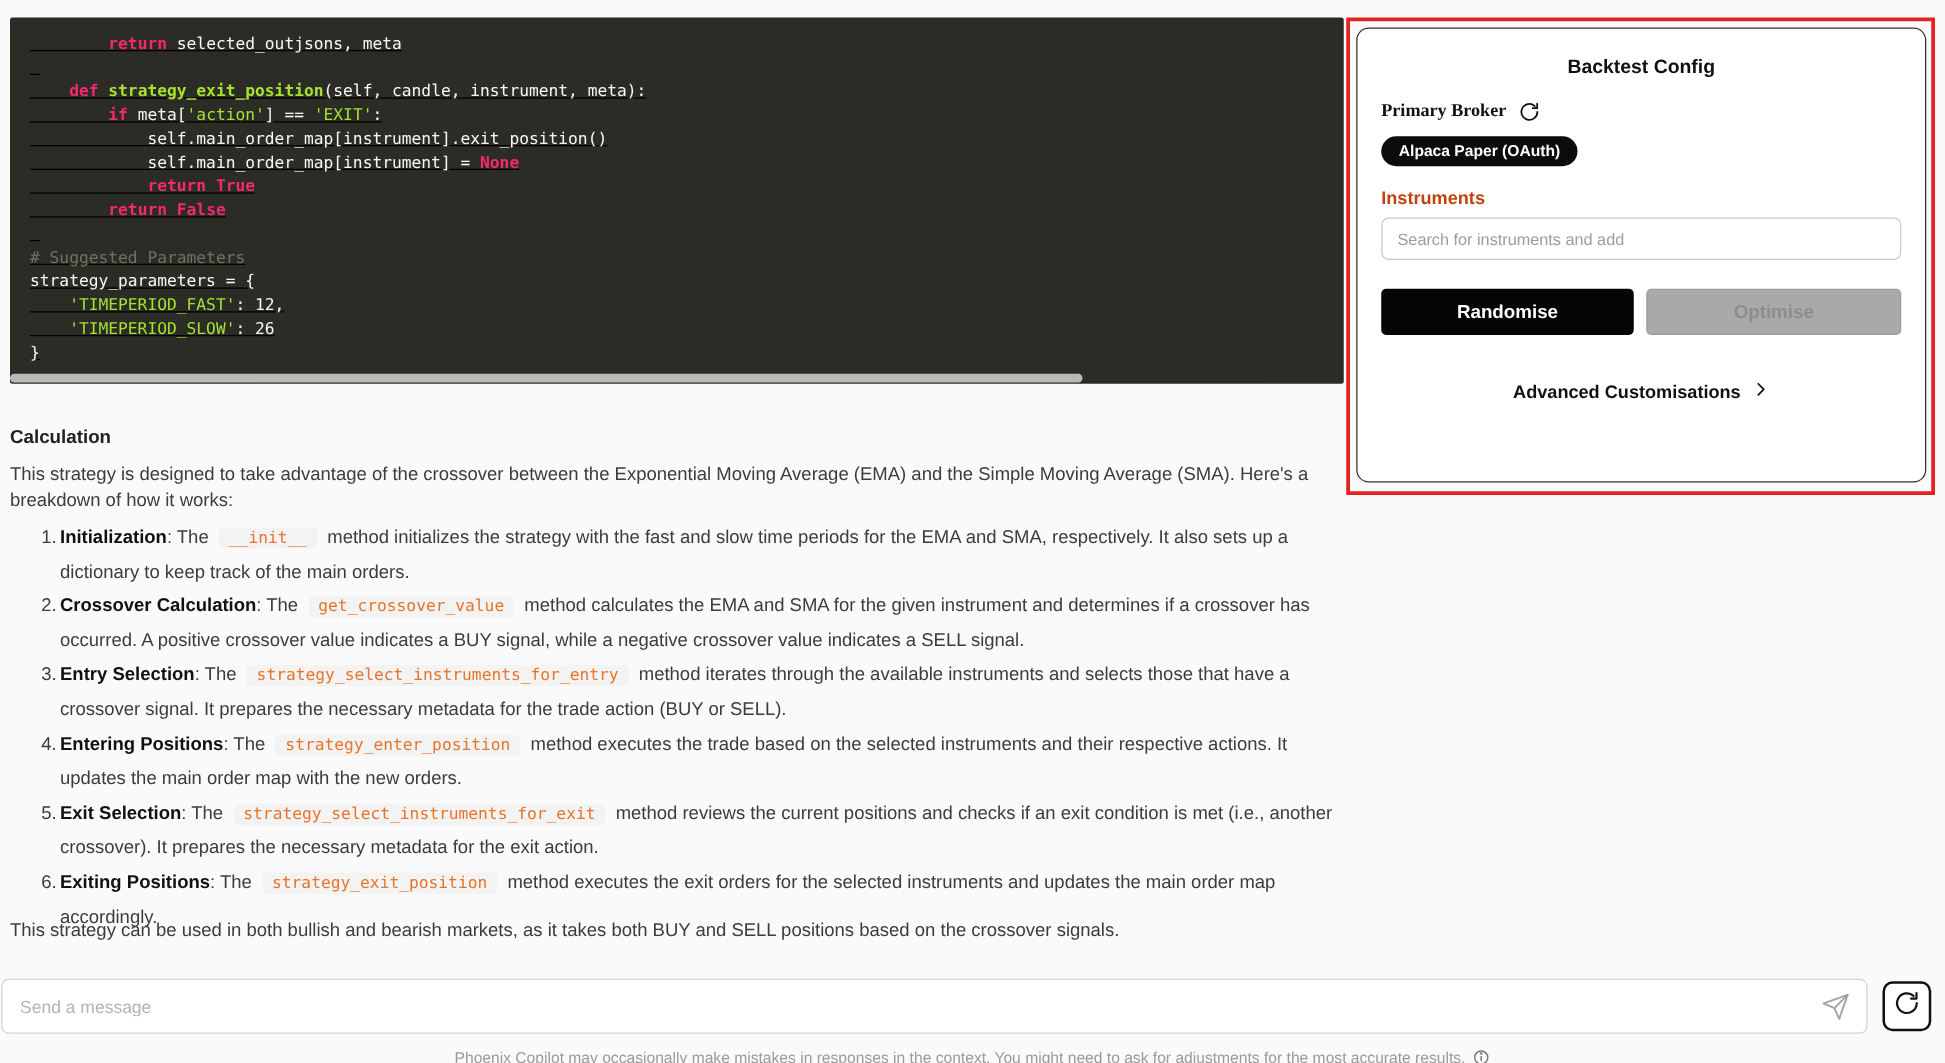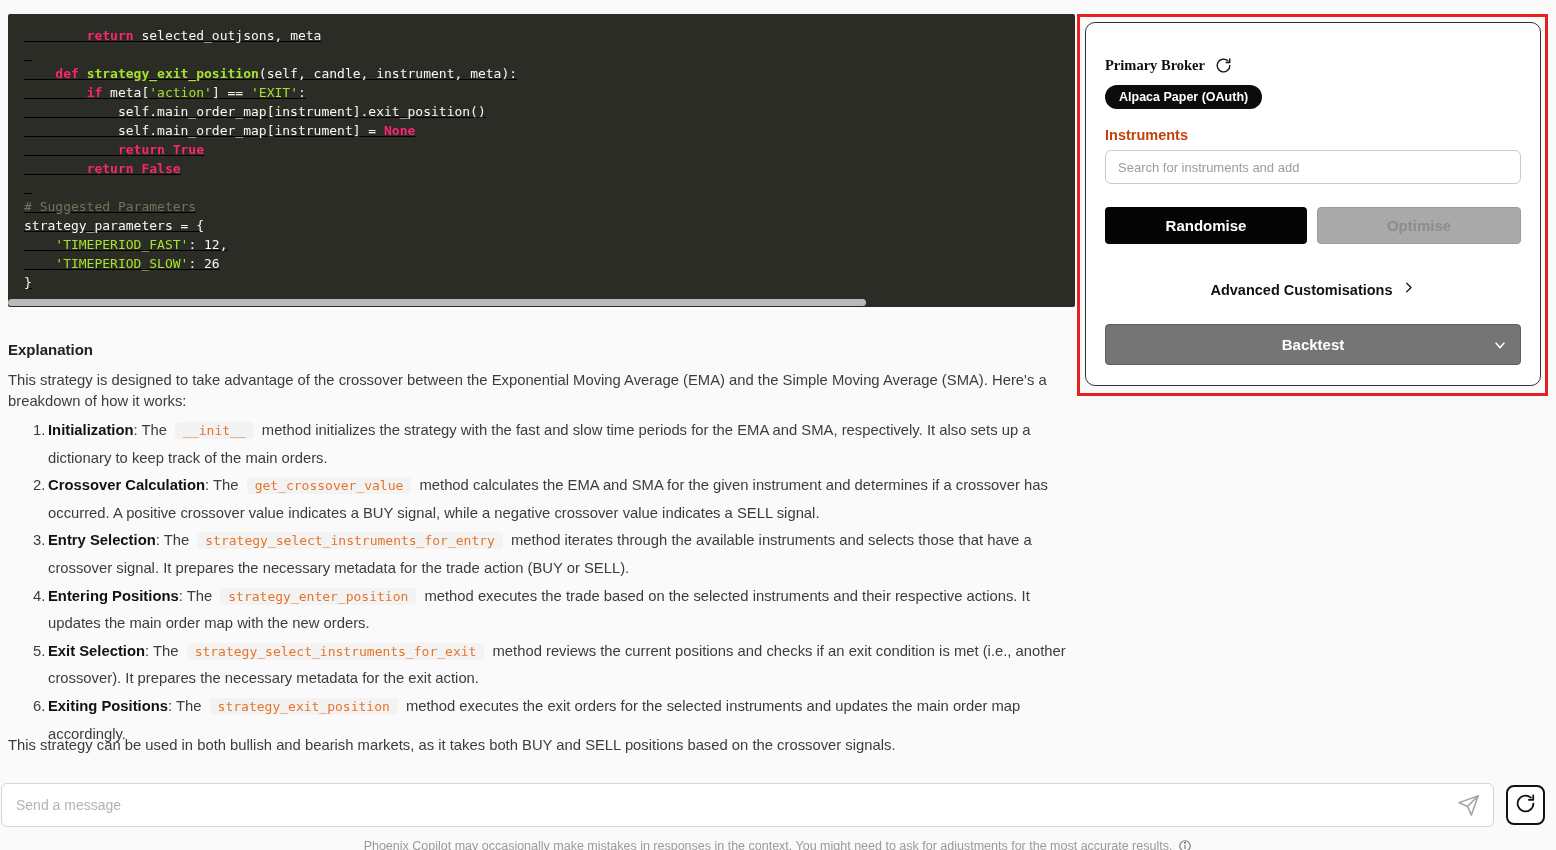--- a/index.html
+++ b/index.html
@@ -90,20 +90,21 @@
       <div class="code-line"><span class="tok-p">    </span><span class="tok-s">'TIMEPERIOD_SLOW'</span><span class="tok-p">: 26</span></div>
       <div class="code-line"><span class="tok-p">}</span></div>
     </div>
   <div class="code-scrollbar">
     <div class="code-scrollbar-thumb"></div>
   </div>
 </div>
 
 <div class="annotation-box"></div>
 <div class="config-card">
+  <div class="config-title">Backtest Config</div>
 
   <div class="broker-row">
     <span class="broker-label">Primary Broker</span>
     <span class="icon-btn">
       <svg width="17" height="17" viewBox="0 0 24 24" fill="none" stroke="#111" stroke-width="2" stroke-linecap="round" stroke-linejoin="round">
         <path d="M21 12a9 9 0 1 1-2.9-6.6"></path>
         <path d="M20.8 2.8v5h-5"></path>
       </svg>
     </span>
   </div>
@@ -120,31 +121,23 @@
 
   <div class="advanced-row">
     <span class="advanced-label">Advanced Customisations</span>
     <span>
       <svg width="15" height="15" viewBox="0 0 24 24" fill="none" stroke="#111" stroke-width="2.2" stroke-linecap="round" stroke-linejoin="round">
         <polyline points="9 5 16 12 9 19"></polyline>
       </svg>
     </span>
   </div>
 
-  <button class="btn-backtest">
-    <span>Backtest</span>
-    <span class="chev">
-      <svg width="16" height="16" viewBox="0 0 24 24" fill="none" stroke="#fff" stroke-width="2.2" stroke-linecap="round" stroke-linejoin="round">
-        <polyline points="6 9 12 16 18 9"></polyline>
-      </svg>
-    </span>
-  </button>
 </div>
 
-<div class="explanation-heading">Explanation</div>
+<div class="explanation-heading">Calculation</div>
 <div class="intro">This strategy is designed to take advantage of the crossover between the Exponential Moving Average (EMA) and the Simple Moving Average (SMA). Here's a breakdown of how it works:</div>
 <ol class="explain-list" id="explain-list">
     <li><span class="li-num">1.</span><b>Initialization</b>: The <span class="chip">__init__</span> method initializes the strategy with the fast and slow time periods for the EMA and SMA, respectively. It also sets up a dictionary to keep track of the main orders.</li>
     <li><span class="li-num">2.</span><b>Crossover Calculation</b>: The <span class="chip">get_crossover_value</span> method calculates the EMA and SMA for the given instrument and determines if a crossover has occurred. A positive crossover value indicates a BUY signal, while a negative crossover value indicates a SELL signal.</li>
     <li><span class="li-num">3.</span><b>Entry Selection</b>: The <span class="chip">strategy_select_instruments_for_entry</span> method iterates through the available instruments and selects those that have a crossover signal. It prepares the necessary metadata for the trade action (BUY or SELL).</li>
     <li><span class="li-num">4.</span><b>Entering Positions</b>: The <span class="chip">strategy_enter_position</span> method executes the trade based on the selected instruments and their respective actions. It updates the main order map with the new orders.</li>
     <li><span class="li-num">5.</span><b>Exit Selection</b>: The <span class="chip">strategy_select_instruments_for_exit</span> method reviews the current positions and checks if an exit condition is met (i.e., another crossover). It prepares the necessary metadata for the exit action.</li>
     <li><span class="li-num">6.</span><b>Exiting Positions</b>: The <span class="chip">strategy_exit_position</span> method executes the exit orders for the selected instruments and updates the main order map accordingly.</li>
   </ol>
 <div class="closing">This strategy can be used in both bullish and bearish markets, as it takes both BUY and SELL positions based on the crossover signals.</div>

